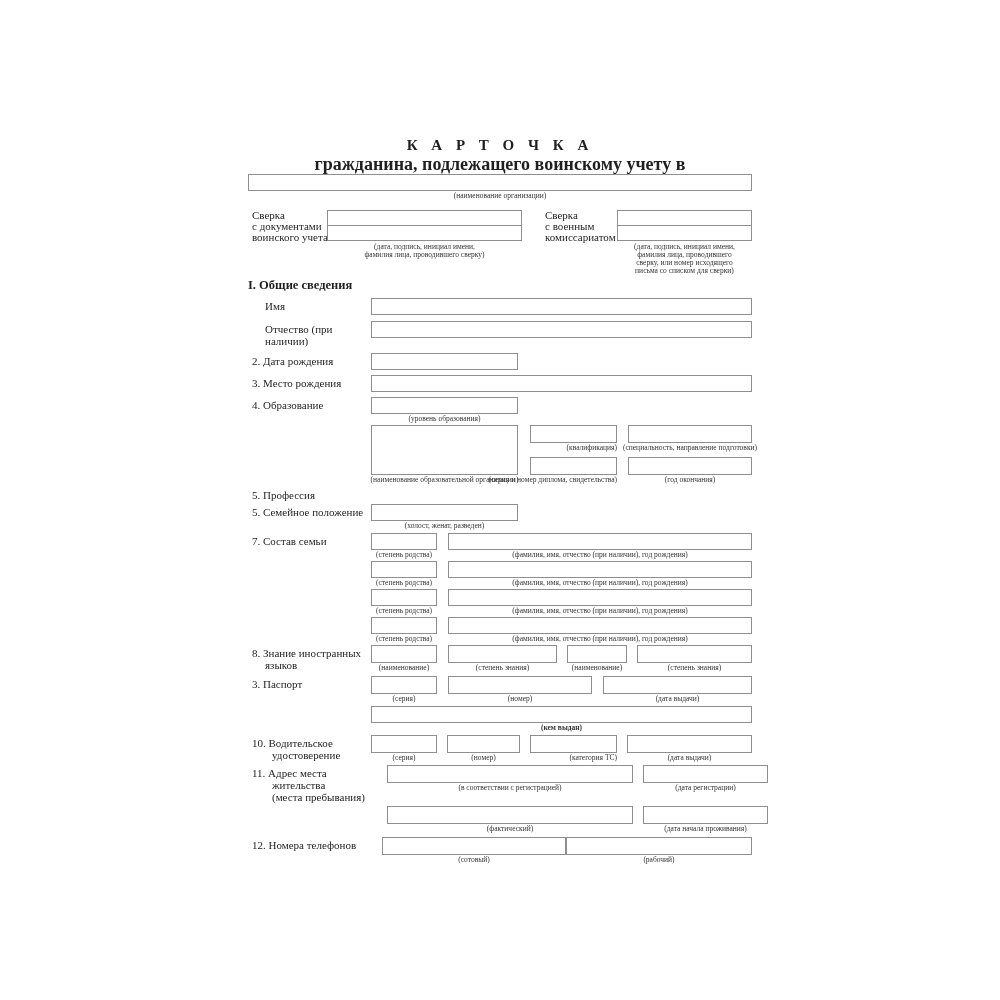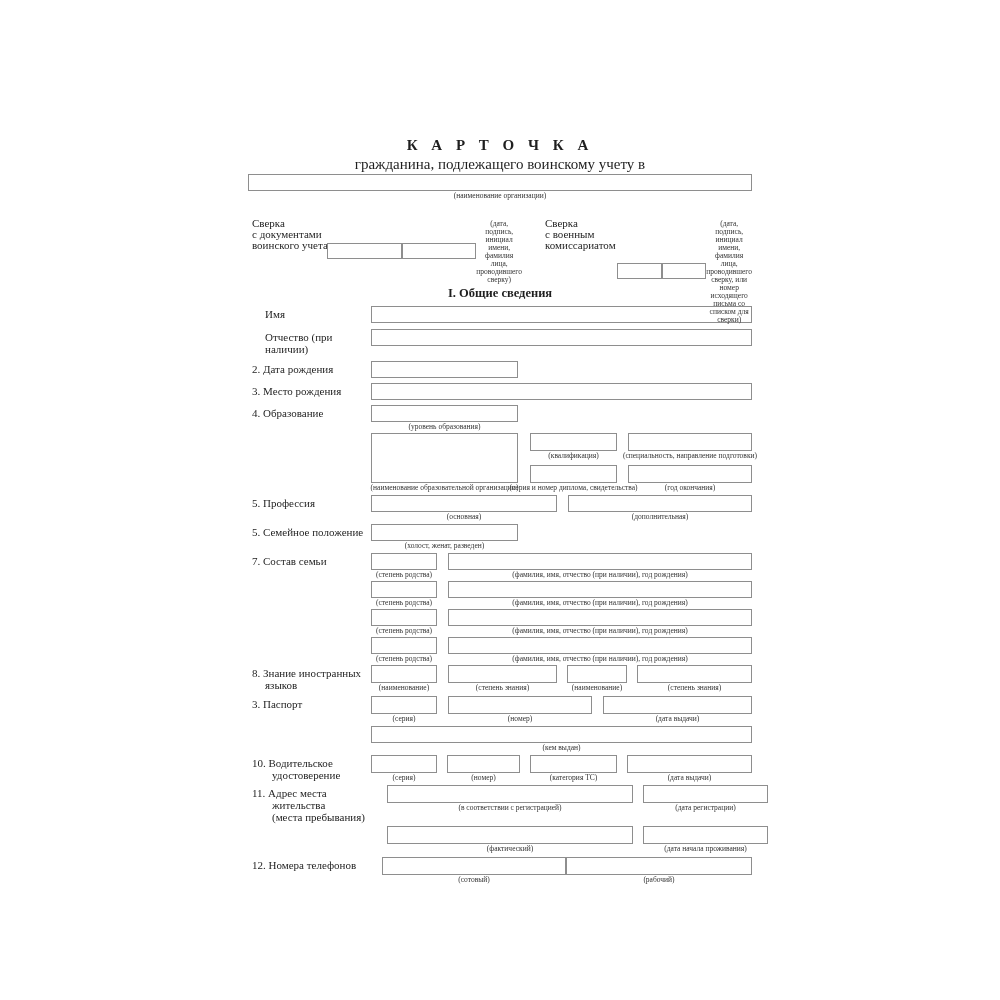--- a/index.html
+++ b/index.html
@@ -1,54 +1,54 @@
 <!DOCTYPE html>
 <html><head>
 <meta charset="utf-8">
 <style>
   html,body{margin:0;padding:0;}
   .canvas{position:relative;width:1000px;height:1000px;background:#ffffff;overflow:hidden;
           font-family:"Liberation Serif","DejaVu Serif",serif;color:#1f1f1f;}
   .sheet{position:absolute;left:248px;top:135px;width:504px;}
 
   .title{text-align:center;font-weight:bold;font-size:15px;line-height:16px;letter-spacing:5px;padding-top:2px;}
-  .subtitle{text-align:center;font-weight:normal;font-size:15px;line-height:14px;margin-top:4px;}
+  .subtitle{text-align:center;font-weight:bold;font-size:18px;line-height:14px;margin-top:4px;}
 
   .box{display:block;box-sizing:border-box;border:1px solid #8e8e8e;background:#fff;
        padding:0 3px;font:inherit;font-size:11px;color:#1f1f1f;border-radius:0;outline:none;}
   .h17{height:17px;} .h18{height:18px;} .h50{height:50px;}
   .full{width:100%;}
 
   .caption{font-size:7.5px;line-height:8px;color:#333;text-align:center;margin-top:1px;white-space:nowrap;}
   .cap-block{white-space:pre-line;margin-top:2px;}
 
   .org-box{margin-top:3px;}
 
-  .verify-row{position:relative;height:62px;margin-top:18px;}
+  .verify-row{position:relative;height:62px;margin-top:10px;}
   .v-label{position:absolute;top:0;font-size:11px;line-height:11px;white-space:pre-line;}
   .vl-left{left:4px;}
   .vl-right{left:297px;}
-  .v-group{position:absolute;top:0;display:flex;flex-direction:row;align-items:center;}
+  .v-group{position:absolute;top:0;display:flex;flex-direction:column;align-items:center;}
   .vg-left{left:79px;width:195px;}
   .vg-right{left:369px;width:135px;}
   .vbox{width:100%;height:16px;}
   .stack{margin-top:-1px;}
 
-  .section-title{text-align:center;font-weight:bold;font-size:12.5px;line-height:13px;margin-top:7px;}
+  .section-title{font-weight:bold;font-size:12.5px;line-height:13px;margin-top:7px;}
 
   .frow{display:flex;align-items:flex-start;}
   .flabel{flex:0 0 123px;box-sizing:border-box;font-size:11px;line-height:12px;padding-top:2px;white-space:pre-line;}
   .hang{padding-left:17px;text-indent:-13px;}
   .hang2{padding-left:24px;text-indent:-20px;}
   .ind{padding-left:17px;font-family:Liberation Serif, serif;}
   .ffields{flex:0 0 381px;display:flex;align-items:flex-start;}
   .fcol{display:flex;flex-direction:column;align-items:center;}
-  .grow{flex:1;}
-
-  .w66{width:66px;} .w60{width:60px;} .w73{width:73px;} .w87{width:87px;}
+  .grow{flex:1;font-weight:bold;}
+
+  .w66{width:66px;} .w60{width:60px;} .w73{width:73px;} .w87{width:87px;align-items:flex-end;}
   .w109{width:109px;} .w115{width:115px;} .w124{width:124px;} .w125{width:125px;}
   .w144{width:144px;} .w147{width:147px;} .w149{width:149px;}
   .w184{width:184px;} .w186{width:186px;} .w246{width:246px;margin-left:16px;} .w304{width:304px;align-items:center;}
   .wfull{width:100%;}
 
   .ml10{margin-left:10px;} .ml11{margin-left:11px;} .ml12{margin-left:12px;}
   .mt2{margin-top:2px;} .mt3{margin-top:3px;} .mt4{margin-top:4px;}
   .mt5{margin-top:5px;} .mt6{margin-top:6px;}
   .gap5{margin-top:5px;}
 </style>
@@ -142,30 +142,20 @@
           <input class="box h18 wfull" style="">
           <div class="caption">(специальность, направление подготовки)</div>
           <input class="box h18 wfull gap5" style="">
           <div class="caption">(год окончания)</div>
         </div>
       </div>
     </div>
 
     <div class="frow mt3">
       <div class="flabel hang">5. Профессия</div>
-      <div class="ffields">
-        <div class="fcol w186">
-          <input class="box h17 wfull" style="">
-          <div class="caption">(основная)</div>
-        </div>
-        <div class="fcol w184 ml11">
-          <input class="box h17 wfull" style="">
-          <div class="caption">(дополнительная)</div>
-        </div>
-      </div>
     </div>
 
     <div class="frow mt3">
       <div class="flabel hang">5. Семейное положение</div>
       <div class="ffields">
         <div class="fcol w147">
           <input class="box h17 wfull" style="">
           <div class="caption">(холост, женат, разведен)</div>
         </div>
       </div>

